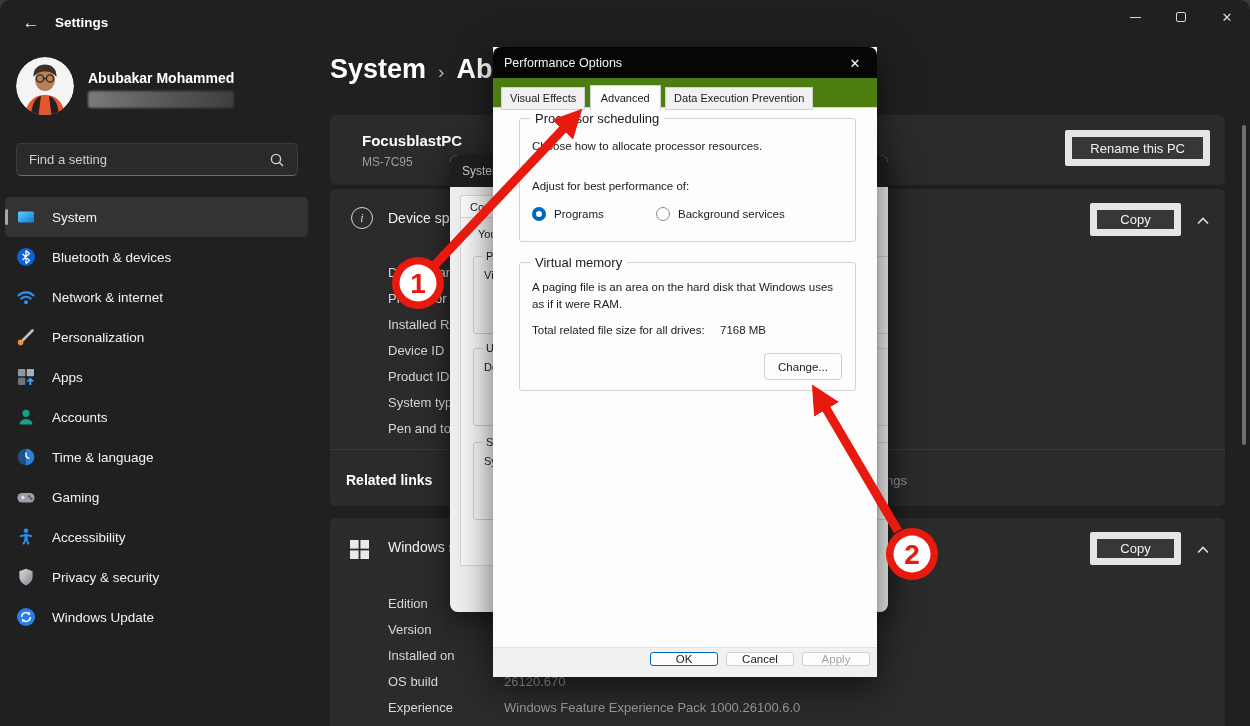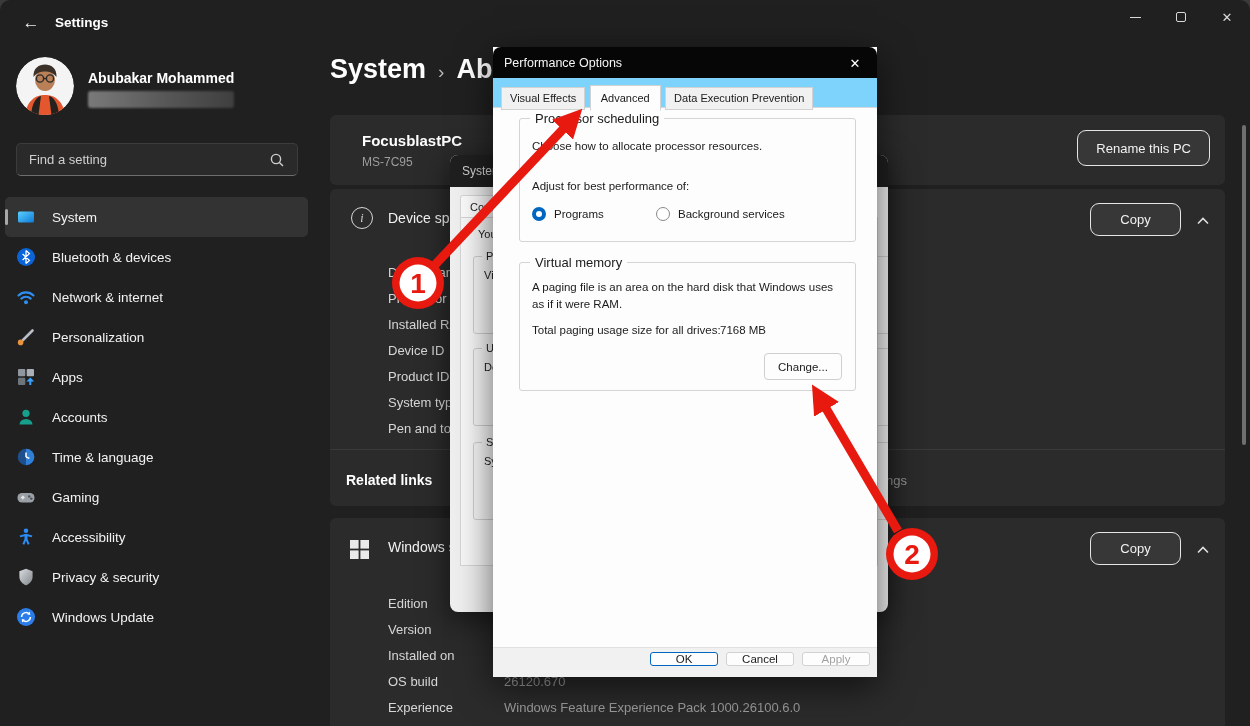--- a/index.html
+++ b/index.html
@@ -37,21 +37,21 @@
   .nav-label{font-size:13.5px;color:#f2f2f2;}
 
   
   .crumb{position:absolute;left:330px;top:54px;display:flex;align-items:baseline;}
   .crumb .c1,.crumb .c2{font-size:27px;font-weight:700;color:#ffffff;}
   .crumb .sep{font-size:19px;color:#b5b5b5;margin:0 12px;}
   .card{position:absolute;left:330px;width:895px;background:#2b2b2b;border-radius:6px;}
   .card1{top:115px;height:70px;}
   .pcname{position:absolute;left:32px;top:17px;font-size:15px;font-weight:700;color:#fff;}
   .pcmodel{position:absolute;left:32px;top:40px;font-size:12px;color:#9d9d9d;}
-  .gbtn{position:absolute;background:#373737;border:1px solid #e5e5e5;border-radius:9px;
+  .gbtn{position:absolute;background:#373737;border:7px solid #e5e5e5;border-radius:2px;
         color:#f2f2f2;font-size:13px;display:flex;align-items:center;justify-content:center;cursor:pointer;}
   .rename{right:15px;top:15px;height:36px;padding:0 18px;}
   .copy{right:44px;top:14px;width:91px;height:33px;}
   .chev{position:absolute;right:14px;top:24px;width:16px;height:12px;cursor:pointer;}
   .card2{top:189px;height:317px;}
   .infoic{position:absolute;left:21px;top:18px;width:22px;height:22px;border:1.6px solid #d6d6d6;
           border-radius:50%;display:flex;align-items:center;justify-content:center;
           font-size:12px;color:#d6d6d6;font-style:italic;font-family:"Liberation Serif",serif;}
   .cardtitle{position:absolute;left:58px;top:21px;font-size:14px;color:#f2f2f2;white-space:nowrap;}
   .specrows{position:absolute;left:58px;top:70px;right:20px;}
@@ -79,21 +79,21 @@
   .sp-gt{position:absolute;left:8px;top:-7px;background:#f7f7f7;padding:0 4px;font-size:11px;white-space:nowrap;}
   .sp-gd{position:absolute;left:10px;top:12px;font-size:11px;color:#1b1b1b;white-space:nowrap;}
 
   
   .perf{position:absolute;left:493px;top:47px;width:384px;height:630px;background:#fdfdfd;
         border-radius:0;box-shadow:0 10px 34px rgba(0,0,0,.6);z-index:20;color:#1b1b1b;overflow:hidden;}
   .pf-title{position:absolute;left:0;top:0;width:100%;height:31px;background:#060606;border-radius:8px 8px 0 0;
             display:flex;align-items:center;padding-left:11px;color:#f5f5f5;font-size:12.5px;}
   .pf-close{position:absolute;right:10px;top:6px;width:24px;height:20px;display:flex;align-items:center;
             justify-content:center;color:#fff;font-size:13px;cursor:pointer;}
-  .pf-tabs{position:absolute;left:0;top:31px;width:100%;height:30px;background:#7dd3fc;
+  .pf-tabs{position:absolute;left:0;top:31px;width:100%;height:30px;background:#4d7c0f;
            border-bottom:1px solid #d8d8d8;padding:6px 0 0 8px;}
   .pf-tab{display:inline-block;font-size:11px;padding:4px 8px 5px;border:1px solid #d2d2d2;
           background:#f1f1f1;color:#1b1b1b;cursor:pointer;vertical-align:bottom;white-space:nowrap;}
   .pf-tab.active{background:#fdfdfd;border-bottom:1px solid #fdfdfd;padding:6px 10px 6px;position:relative;top:1px;z-index:2;}
   .pf-group{position:absolute;left:26px;width:337px;border:1px solid #d4d4d4;border-radius:3px;background:#fdfdfd;}
   .pf-gt{position:absolute;left:10px;top:-8px;background:#fdfdfd;padding:0 5px;font-size:13px;}
   .pg1{top:71px;height:124px;}
   .pg2{top:215px;height:129px;}
   .pf-text{position:absolute;font-size:11.5px;color:#1b1b1b;white-space:nowrap;}
   .radio{width:14px;height:14px;border-radius:50%;background:#fff;flex:none;}
@@ -412,21 +412,21 @@
       <div class="radrow" style="left:136px;top:88px;">
         <span class="radio off"></span>
         <span>Background services</span>
       </div>
     </div>
 
     <div class="pf-group pg2">
       <div class="pf-gt">Virtual memory</div>
       <div class="pf-text" style="left:12px;top:18px;">A paging file is an area on the hard disk that Windows uses</div>
       <div class="pf-text" style="left:12px;top:35px;">as if it were RAM.</div>
-      <div class="pf-text" style="left:12px;top:61px;">Total paging usage size for all drives:</div>
+      <div class="pf-text" style="left:12px;top:61px;">Total related file size for all drives:</div>
       <div class="pf-text" style="left:200px;top:61px;">7168 MB</div>
       <div class="changebtn">Change...</div>
     </div>
 
     <div class="pf-footer">
       <div class="pf-btn pf-ok">OK</div>
       <div class="pf-btn pf-cancel">Cancel</div>
       <div class="pf-btn pf-apply">Apply</div>
     </div>
   </div>

